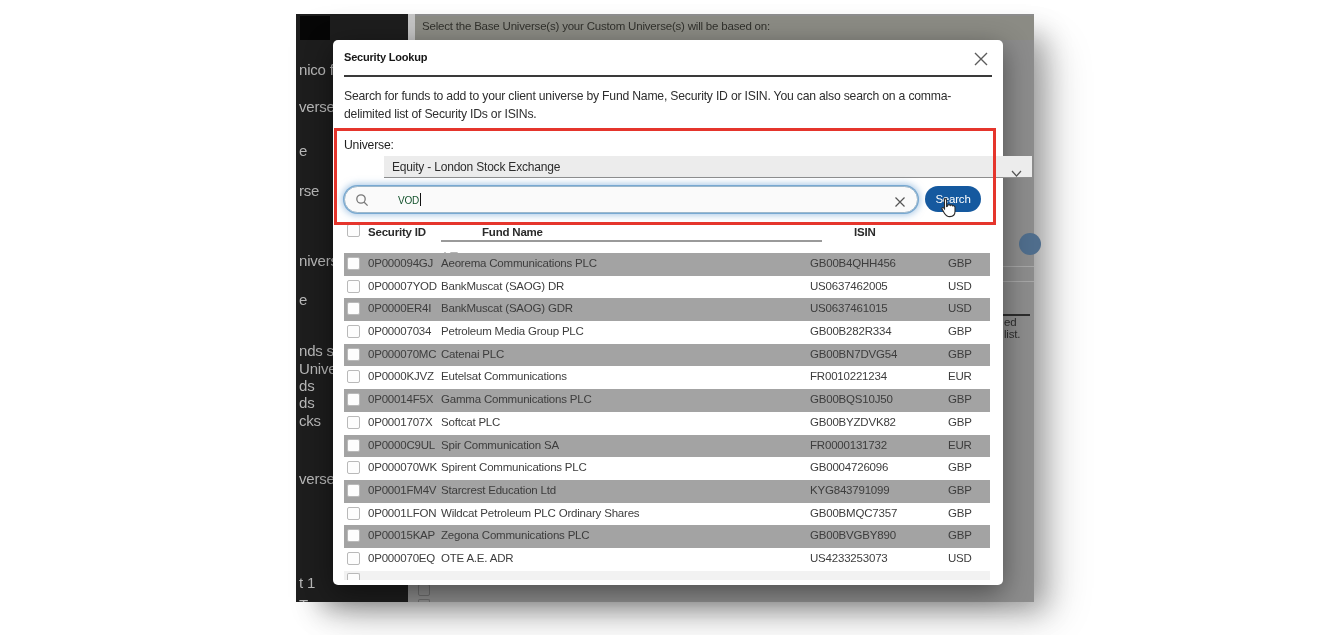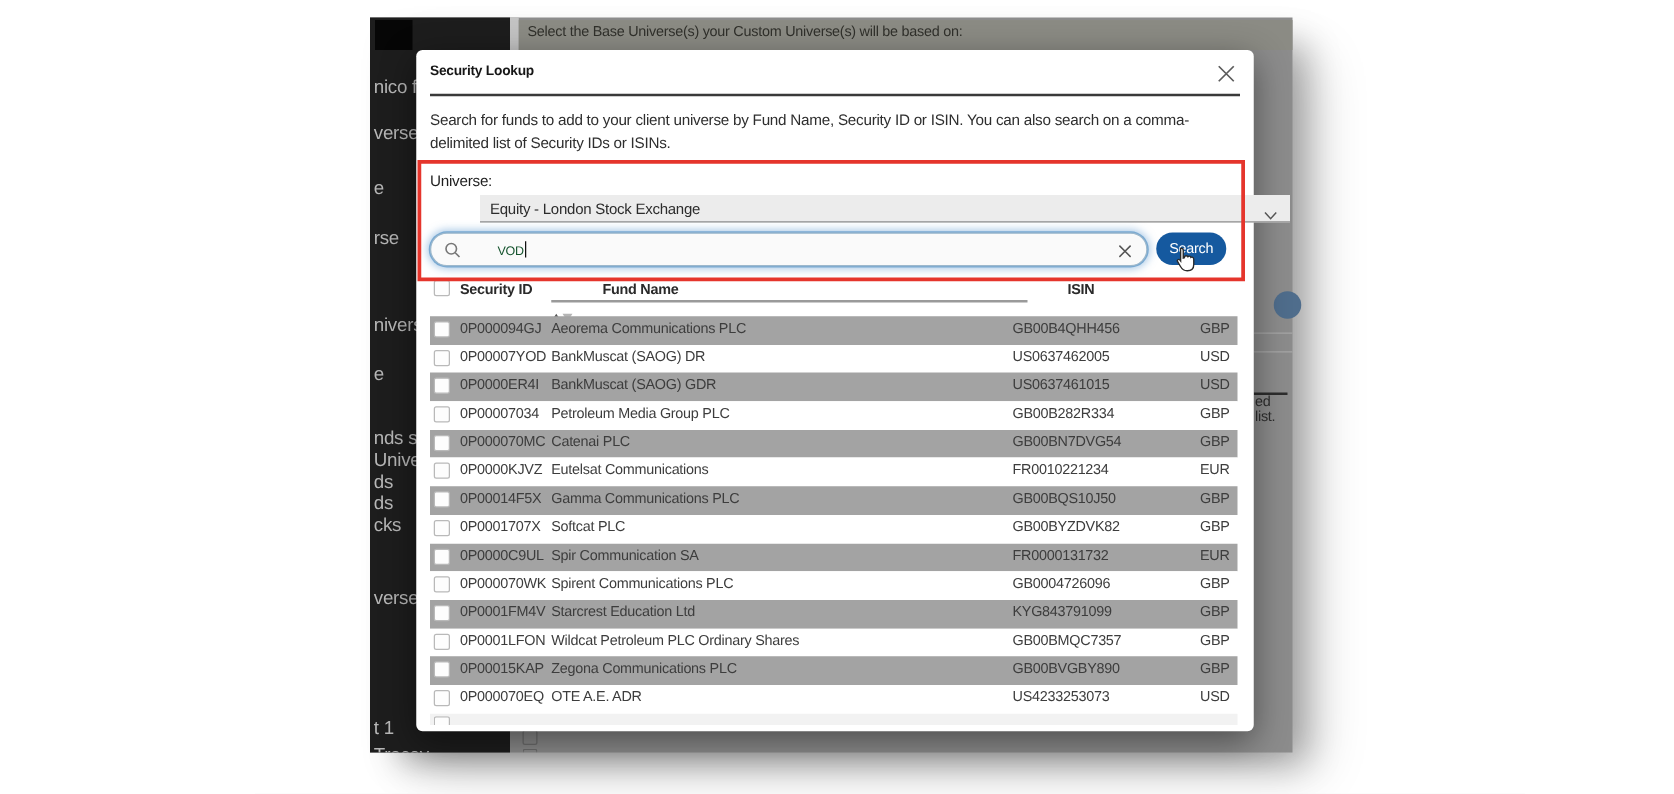--- a/index.html
+++ b/index.html
@@ -65,21 +65,21 @@
   .th-underline { position:absolute; left:108px; top:200px; width:381px; height:2px; background:#9a9a9a; }
   .sort { position:absolute; left:108px; top:204px; cursor:pointer; }
   .sort .up { display:inline-block; width:0; height:0; border-left:4px solid transparent; border-right:4px solid transparent; border-bottom:6px solid #555; }
   .sort .dn { display:inline-block; width:0; height:0; border-left:4px solid transparent; border-right:4px solid transparent; border-top:6px solid #b5b5b5; margin-left:1px; }
 
   
   .rows { position:absolute; left:11px; top:213px; width:646px; }
   .trow { position:relative; height:22.7px; background:#fff; cursor:pointer; }
   .trow.alt { background:#a3a3a3; }
   .trow .cell { position:absolute; top:4px; font-size:11.5px; color:#3d3d3d; letter-spacing:-.2px; white-space:nowrap; }
-  .c-id { left:24px; } .c-name { left:97px; } .c-isin { left:466px; } .c-cur { left:604px;margin-left:12px; }
+  .c-id { left:24px; } .c-name { left:97px; } .c-isin { left:466px; } .c-cur { left:604px; }
   .cb { position:absolute; left:3px; top:4px; width:13px; height:13px; background:#fdfdfd;
         border:1.5px solid #b9b9b9; border-radius:2px; cursor:pointer; }
   .hcb { width:13px; height:13px; background:#fdfdfd; border:1.5px solid #b9b9b9; border-radius:2px; cursor:pointer; }
   .row-cut { position:absolute; left:11px; top:531px; width:646px; height:9px; background:#f2f2f2; overflow:hidden; }
   .cb-cut { position:absolute; left:3px; top:2px; width:13px; height:10px; background:#fdfdfd;
             border:1.5px solid #b9b9b9; border-bottom:none; border-radius:2px 2px 0 0; }
 
   
   .red-box { position:absolute; left:38px; top:114px; width:662px; height:97px;
              border:3px solid #e5352c; z-index:5; pointer-events:none; }

